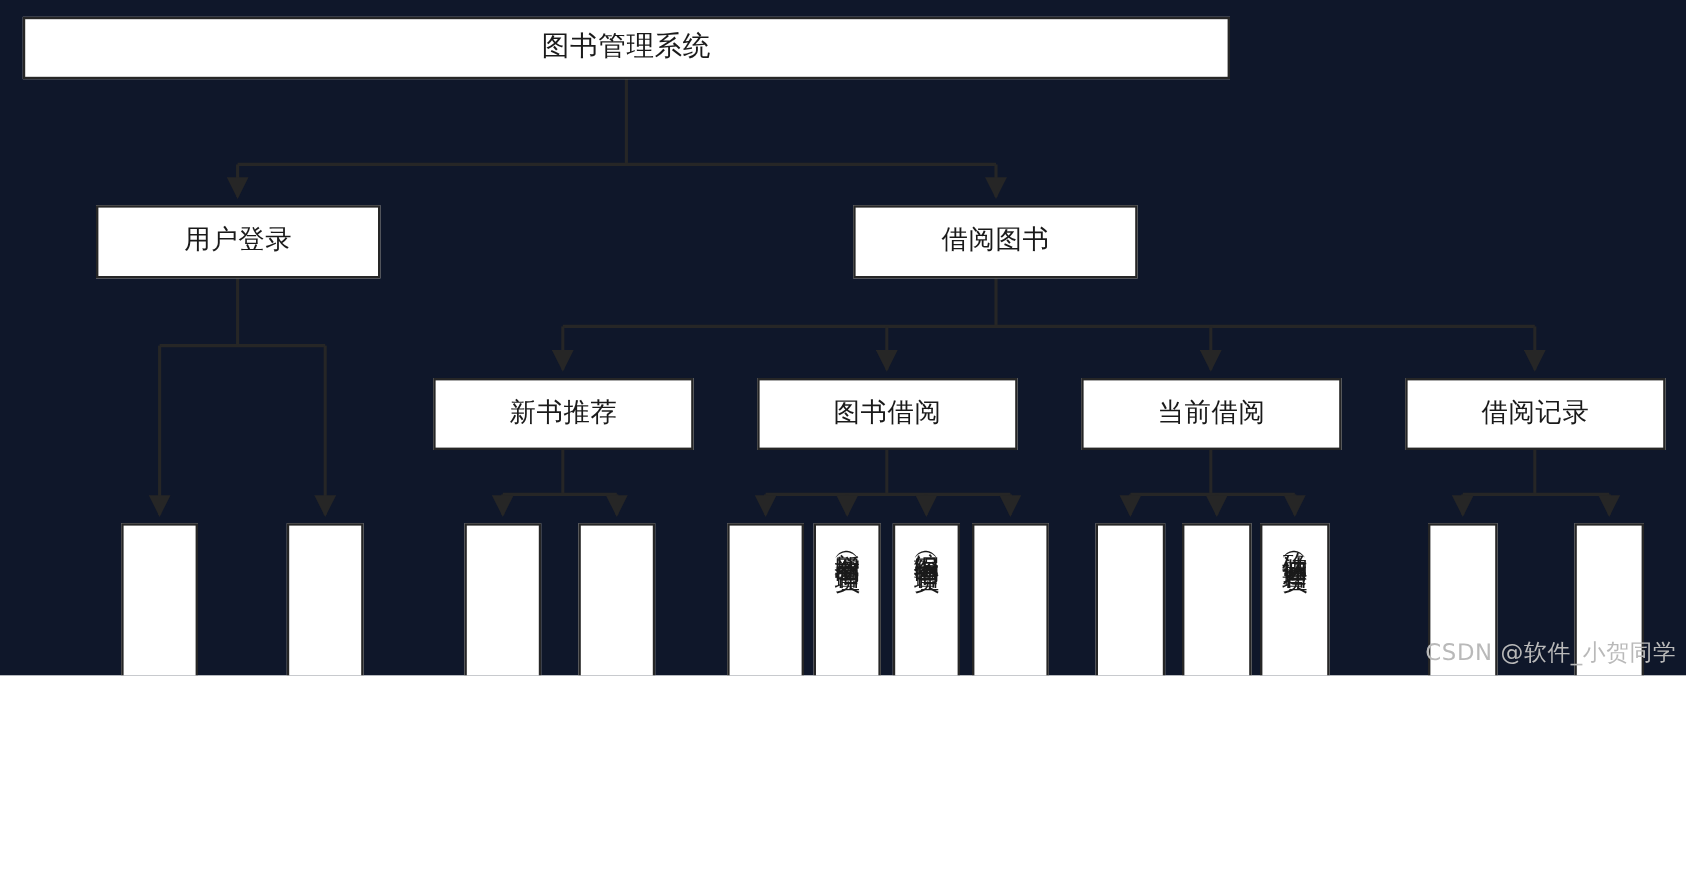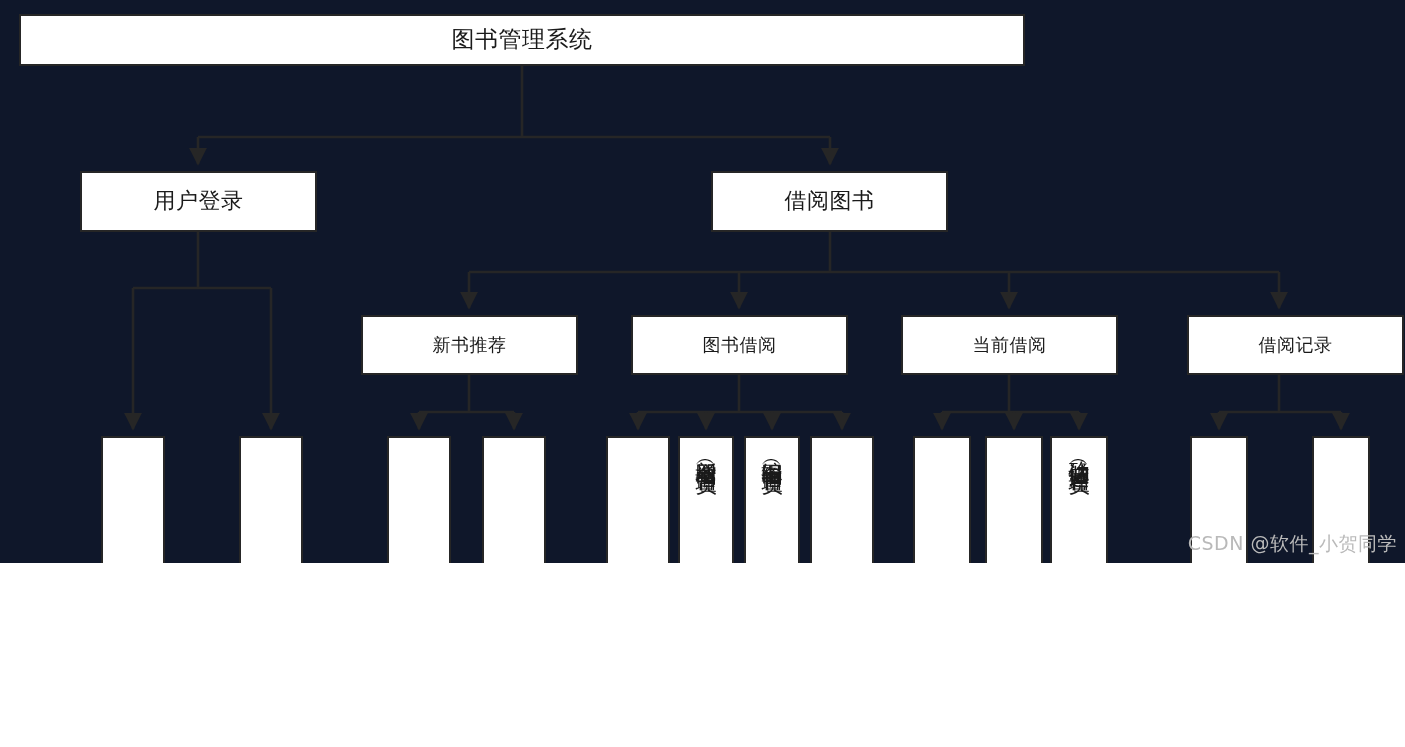--- a/index.html
+++ b/index.html
@@ -36,21 +36,21 @@
     color: #1a1a1a;
   }
   .node .lbl {
     display: block;
     text-align: center;
     line-height: 1.28;
     letter-spacing: 0.5px;
   }
   .node.root .lbl   { font-size: 23px; }
   .node.level2 .lbl { font-size: 22px; }
-  .node.level3 .lbl { font-size: 18px; text-align: center; }
+  .node.level3 .lbl { font-size: 22px; text-align: center; }
   .node.leaf {
     align-items: flex-start;
     padding-top: 6px;
   }
   .node.leaf .lbl {
     writing-mode: vertical-rl;
     text-orientation: upright;
     font-size: 21px;
     line-height: 1.34;
     letter-spacing: 2px;
@@ -142,21 +142,21 @@
 
   <div class="node level3" style="left:361px; top:315px; width:217px; height:60px;">
     <span class="lbl">新书推荐</span>
   </div>
   <div class="node level3" style="left:901px; top:315px; width:217px; height:60px;">
     <span class="lbl">当前借阅</span>
   </div>
   <div class="node level3" style="left:631px; top:315px; width:217px; height:60px;">
     <span class="lbl">图书借阅</span>
   </div>
-  <div class="node level3" style="left:1171px; top:315px; width:217px; height:60px;margin-left:16px;">
+  <div class="node level3" style="left:1171px; top:315px; width:217px; height:60px;">
     <span class="lbl">借阅记录</span>
   </div>
 
   <div class="node leaf vmid" style="left:101px; top:436px; width:64px; height:299px;">
     <span class="lbl">用户登录</span>
   </div>
   <div class="node leaf vmid" style="left:239px; top:436px; width:64px; height:299px;">
     <span class="lbl">注销登录</span>
   </div>
   <div class="node leaf vmid" style="left:387px; top:436px; width:64px; height:299px;">

